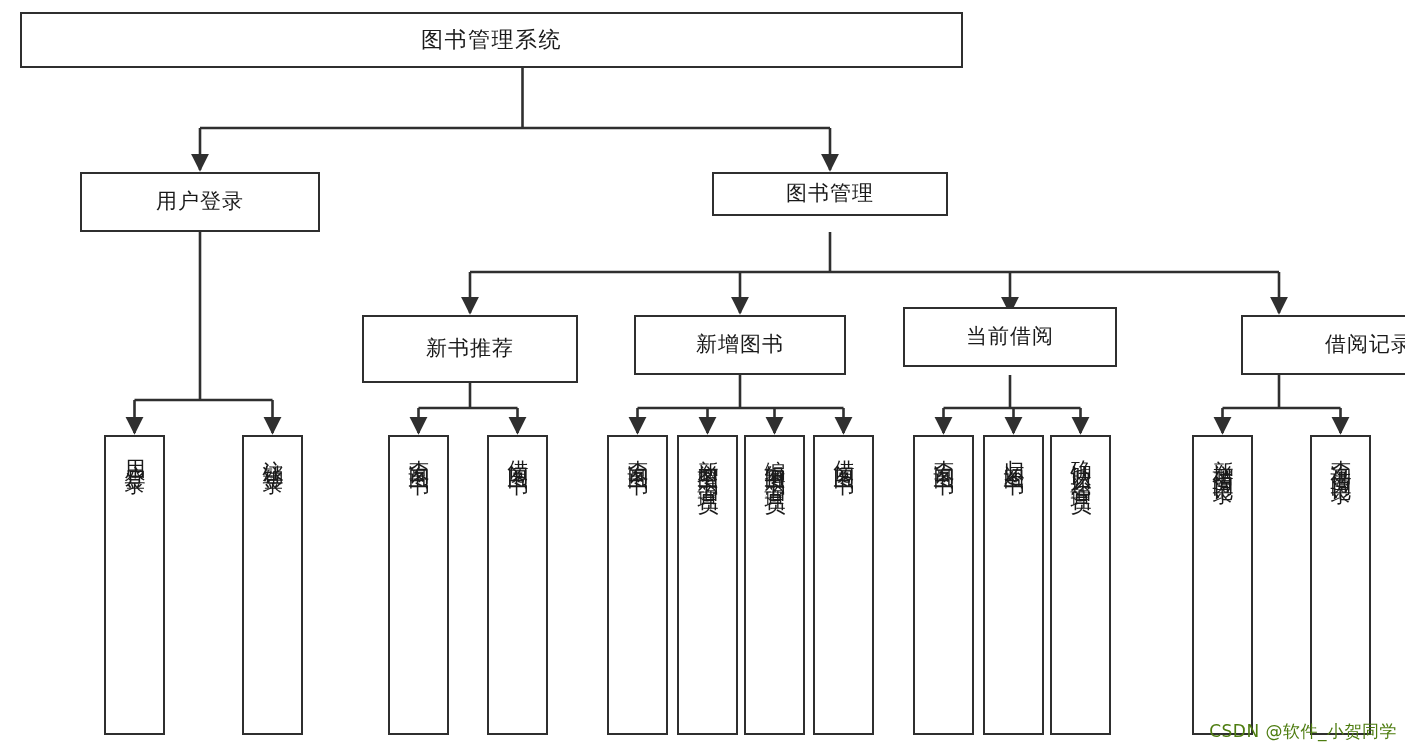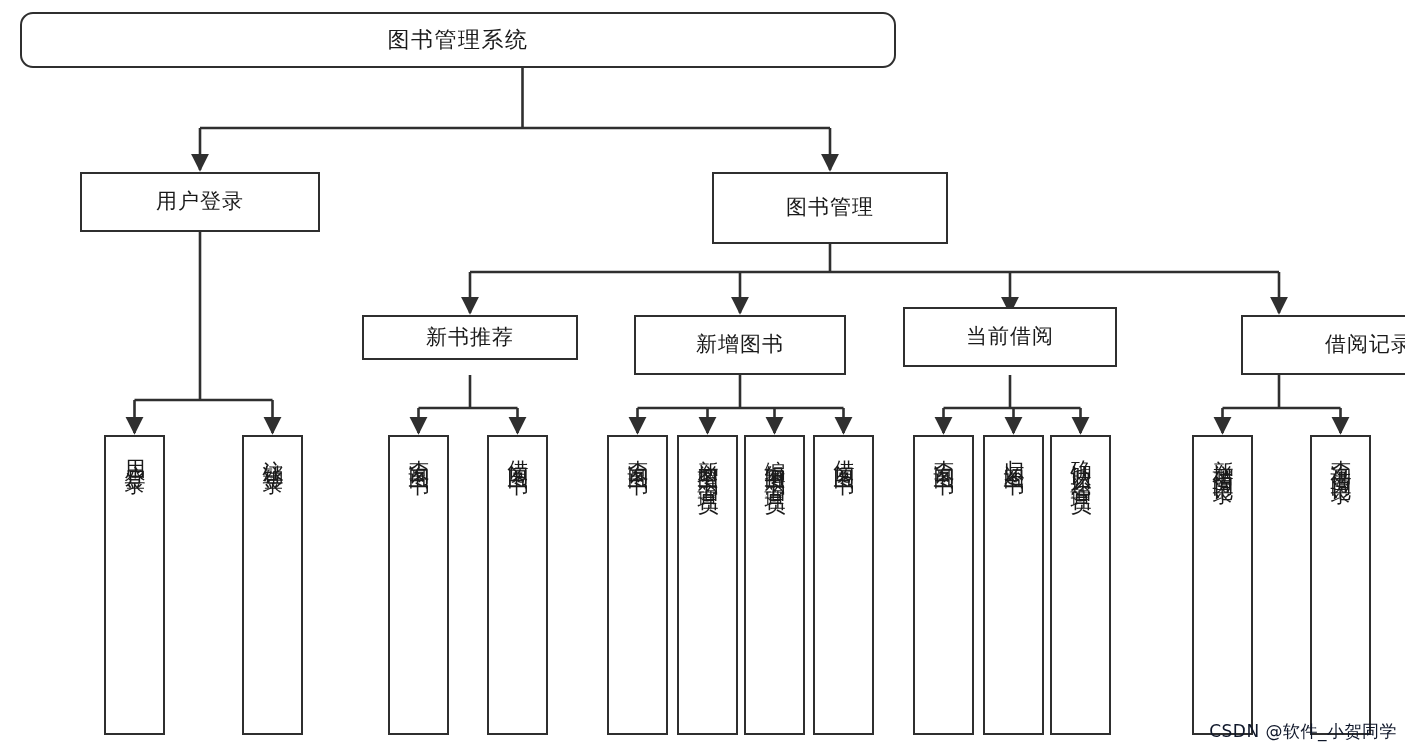--- a/index.html
+++ b/index.html
@@ -64,21 +64,21 @@
     letter-spacing: 5px;
     line-height: 1;
     white-space: nowrap;
     text-align: start;
   }
   .watermark {
     position: absolute;
     right: 8px;
     bottom: 4px;
     font-size: 17px;
-    color: #0f172a;
+    color: #4d7c0f;
     letter-spacing: 0.5px;
     white-space: nowrap;
     font-family: "DejaVu Sans", "Liberation Sans", sans-serif;
   }
 </style>
 </head>
 <body>
 
 <div id="canvas">
 
@@ -119,30 +119,30 @@
         <path d="M 1013.5 408 L 1013.5 433" marker-end="url(#arrow)"></path>
         <path d="M 1080.5 408 L 1080.5 433" marker-end="url(#arrow)"></path>
         <path d="M 1279 375 L 1279 408"></path>
         <path d="M 1222.5 408 L 1340.5 408"></path>
         <path d="M 1222.5 408 L 1222.5 433" marker-end="url(#arrow)"></path>
         <path d="M 1340.5 408 L 1340.5 433" marker-end="url(#arrow)"></path>
       </g>
   </svg>
 
   <div id="nodes">
-      <div class="node horiz root" style="left: 20px; top: 12px; width: 876px; height: 56px; border-radius: 13px;">
+      <div class="node horiz root" style="left: 20px; top: 12px; width: 943px; height: 56px;">
         <span class="label">图书管理系统</span>
       </div>
       <div class="node horiz" style="left: 80px; top: 172px; width: 240px; height: 60px;">
         <span class="label">用户登录</span>
       </div>
-      <div class="node horiz" style="left: 712px; top: 172px; width: 236px; height: 72px;">
+      <div class="node horiz" style="left: 712px; top: 172px; width: 236px; height: 44px;">
         <span class="label">图书管理</span>
       </div>
-      <div class="node horiz" style="left: 362px; top: 315px; width: 216px; height: 45px;">
+      <div class="node horiz" style="left: 362px; top: 315px; width: 216px; height: 68px;">
         <span class="label">新书推荐</span>
       </div>
       <div class="node horiz" style="left: 634px; top: 315px; width: 212px; height: 60px;">
         <span class="label">新增图书</span>
       </div>
       <div class="node horiz" style="left: 903px; top: 307px; width: 214px; height: 60px;">
         <span class="label">当前借阅</span>
       </div>
       <div class="node horiz" style="left: 1241px; top: 315px; width: 256px; height: 60px;">
         <span class="label">借阅记录</span>

